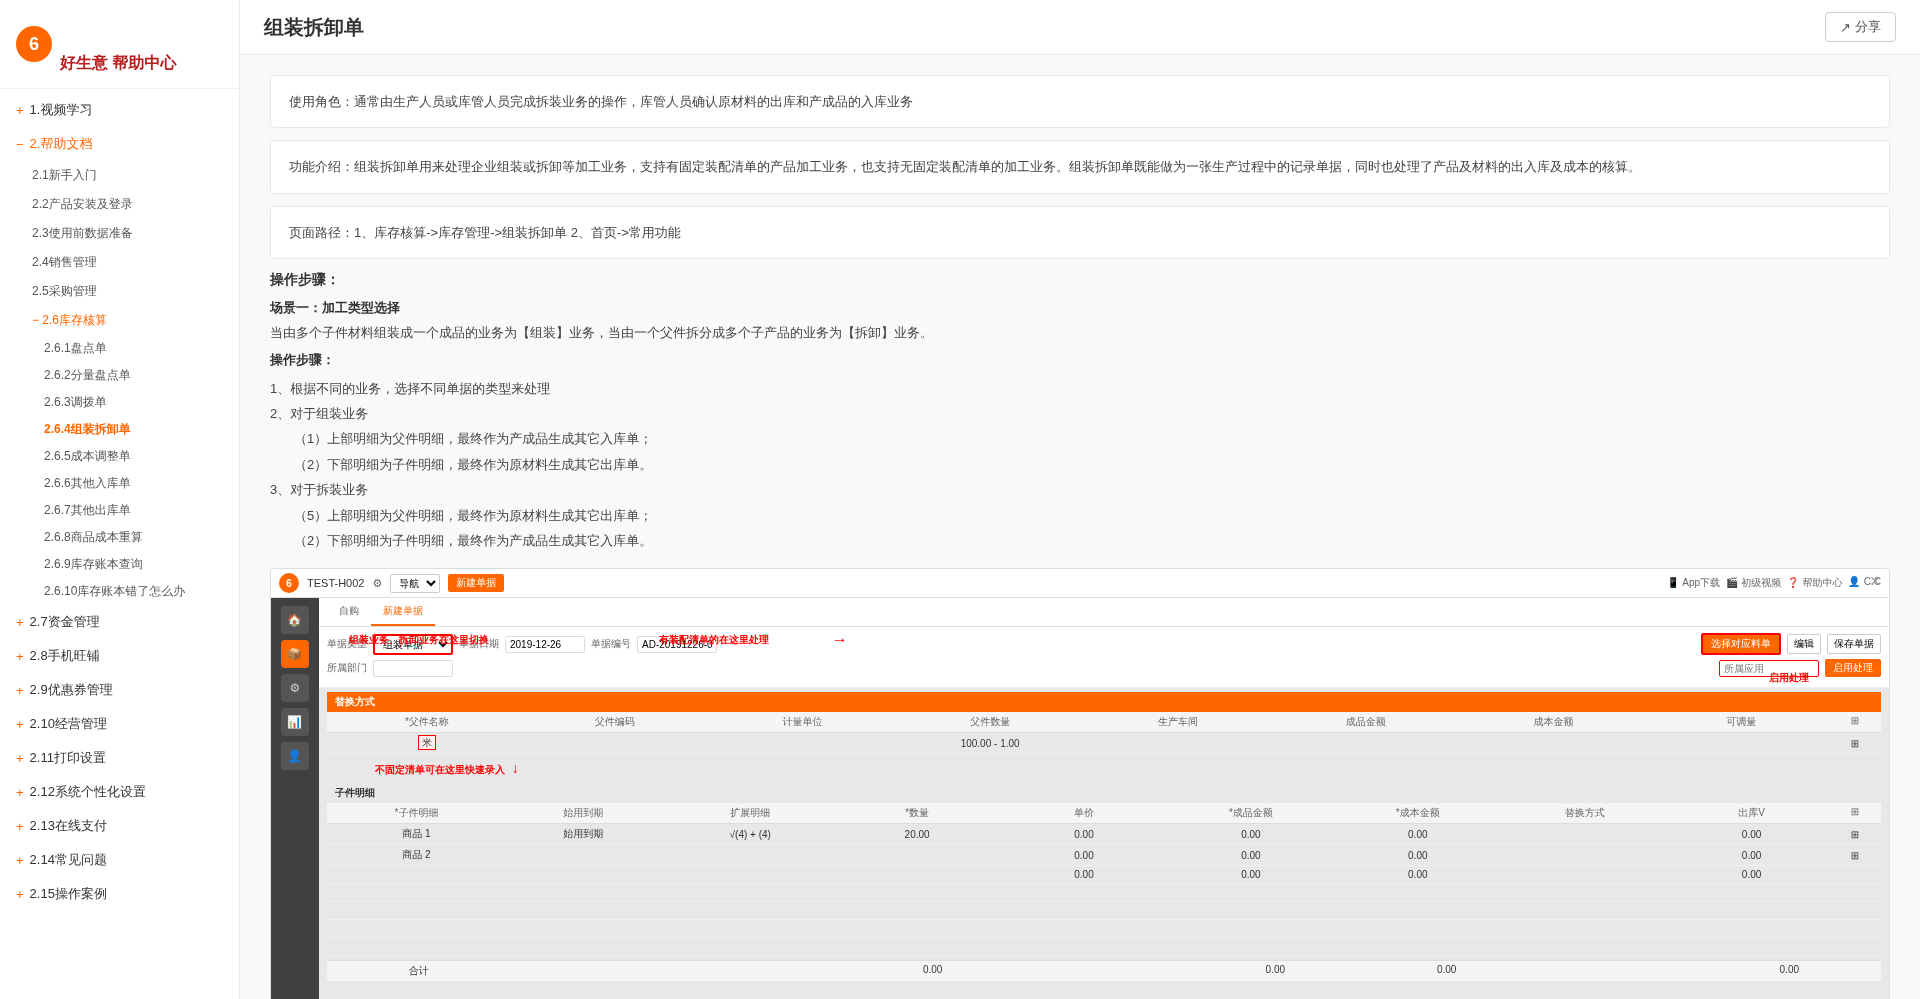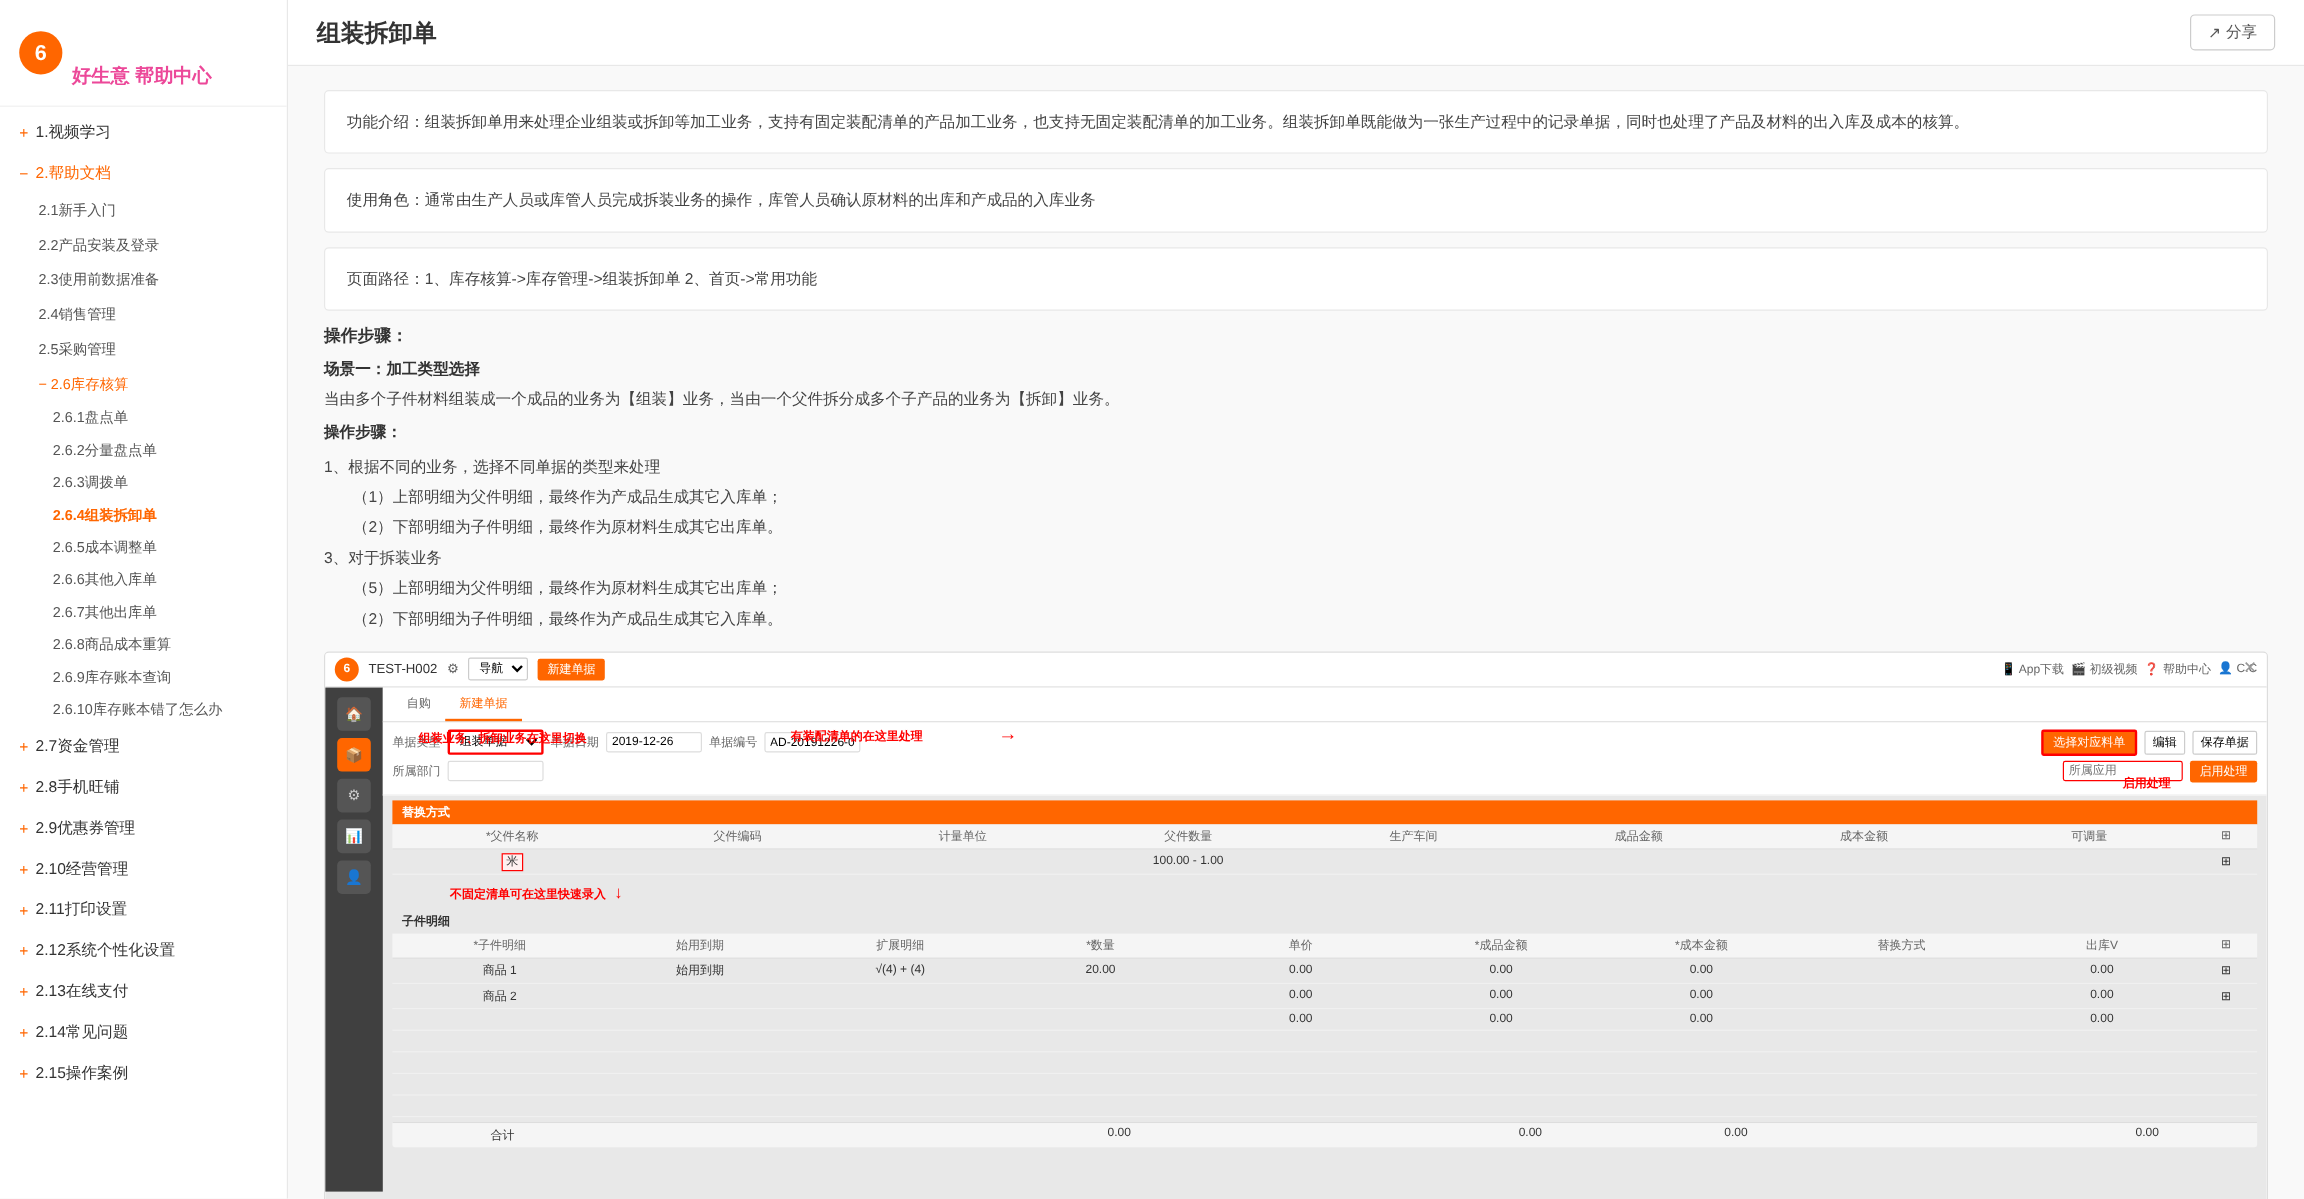--- a/index.html
+++ b/index.html
@@ -23,21 +23,21 @@
       border-bottom: 1px solid #f0f0f0;
     }
     .logo-circle {
       width: 36px; height: 36px;
       background: #f60;
       border-radius: 50%;
       display: flex; align-items: center; justify-content: center;
       color: #fff; font-size: 18px; font-weight: bold;
       margin-right: 8px;
     }
-    .logo-text { font-size: 16px; font-weight: bold; color: #ec4899; margin-top: 39px; }
+    .logo-text { font-size: 16px; font-weight: bold; color: #b91c1c; margin-top: 39px; }
 
     .search-area {
       padding: 10px 12px;
       border-bottom: 1px solid #f0f0f0;
       display: flex; align-items: center;
     }
     .search-input {
       width: 100%;
       border: 1px solid #ddd;
       border-radius: 4px;
@@ -363,39 +363,40 @@
     <h1 class="page-title">组装拆卸单</h1>
     <button class="share-btn">
       <span>↗</span>
       <span>分享</span>
     </button>
   </div>
 
   <div class="content-area">
 
     <div class="info-box">
+      <span>使用角色：通常由生产人员或库管人员完成拆装业务的操作，库管人员确认原材料的出库和产成品的入库业务</span>
+    </div>
+
+    <div class="info-box">
       <span>功能介绍：组装拆卸单用来处理企业组装或拆卸等加工业务，支持有固定装配清单的产品加工业务，也支持无固定装配清单的加工业务。组装拆卸单既能做为一张生产过程中的记录单据，同时也处理了产品及材料的出入库及成本的核算。</span>
-    </div>
-
-    <div class="info-box">
-      <span>使用角色：通常由生产人员或库管人员完成拆装业务的操作，库管人员确认原材料的出库和产成品的入库业务</span>
     </div>
 
     <div class="info-box">
       <span>页面路径：1、库存核算-&gt;库存管理-&gt;组装拆卸单 2、首页-&gt;常用功能</span>
     </div>
 
     <div class="section-block">
       <div class="section-title">操作步骤：</div>
       <div class="section-sub-title">场景一：加工类型选择</div>
       <p class="section-text">当由多个子件材料组装成一个成品的业务为【组装】业务，当由一个父件拆分成多个子产品的业务为【拆卸】业务。</p>
       <div class="section-title" style="font-size:13px;">操作步骤：</div>
 
       <ul class="step-list">
         <li>1、根据不同的业务，选择不同单据的类型来处理</li>
+        <li>2、对于组装业务</li>
         <ul class="sub-step-list">
           <li>（1）上部明细为父件明细，最终作为产成品生成其它入库单；</li>
           <li>（2）下部明细为子件明细，最终作为原材料生成其它出库单。</li>
         </ul>
         <li>3、对于拆装业务</li>
         <ul class="sub-step-list">
           <li>（5）上部明细为父件明细，最终作为原材料生成其它出库单；</li>
           <li>（2）下部明细为子件明细，最终作为产成品生成其它入库单。</li>
         </ul>
       </ul>

